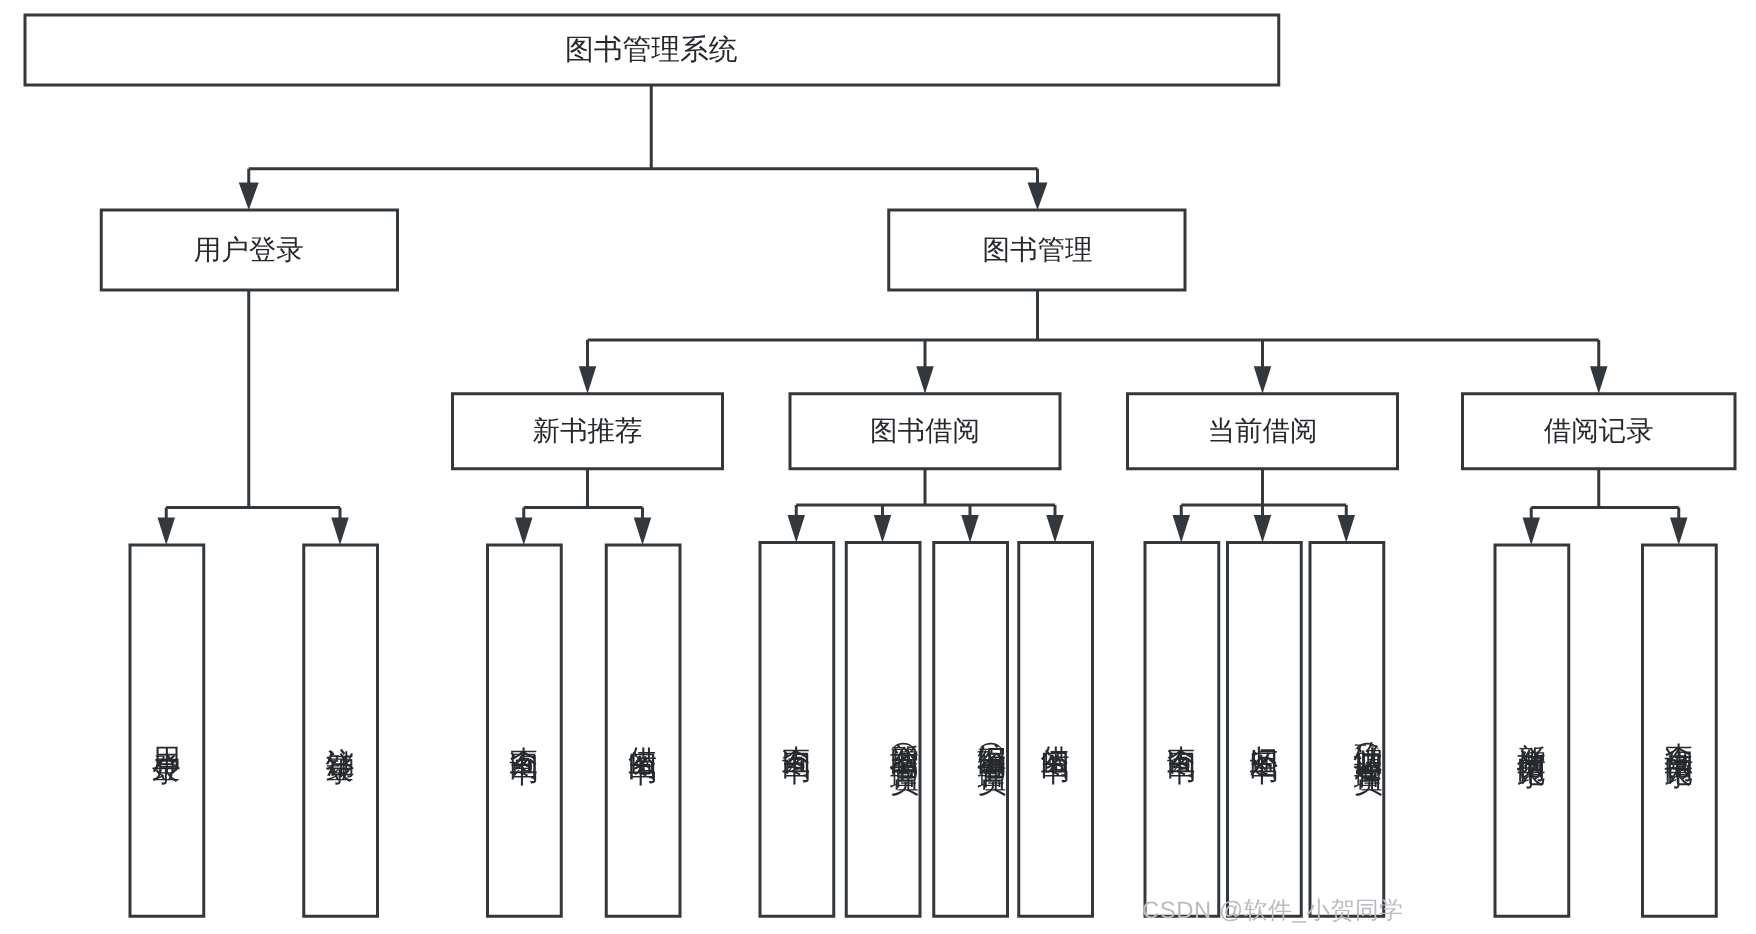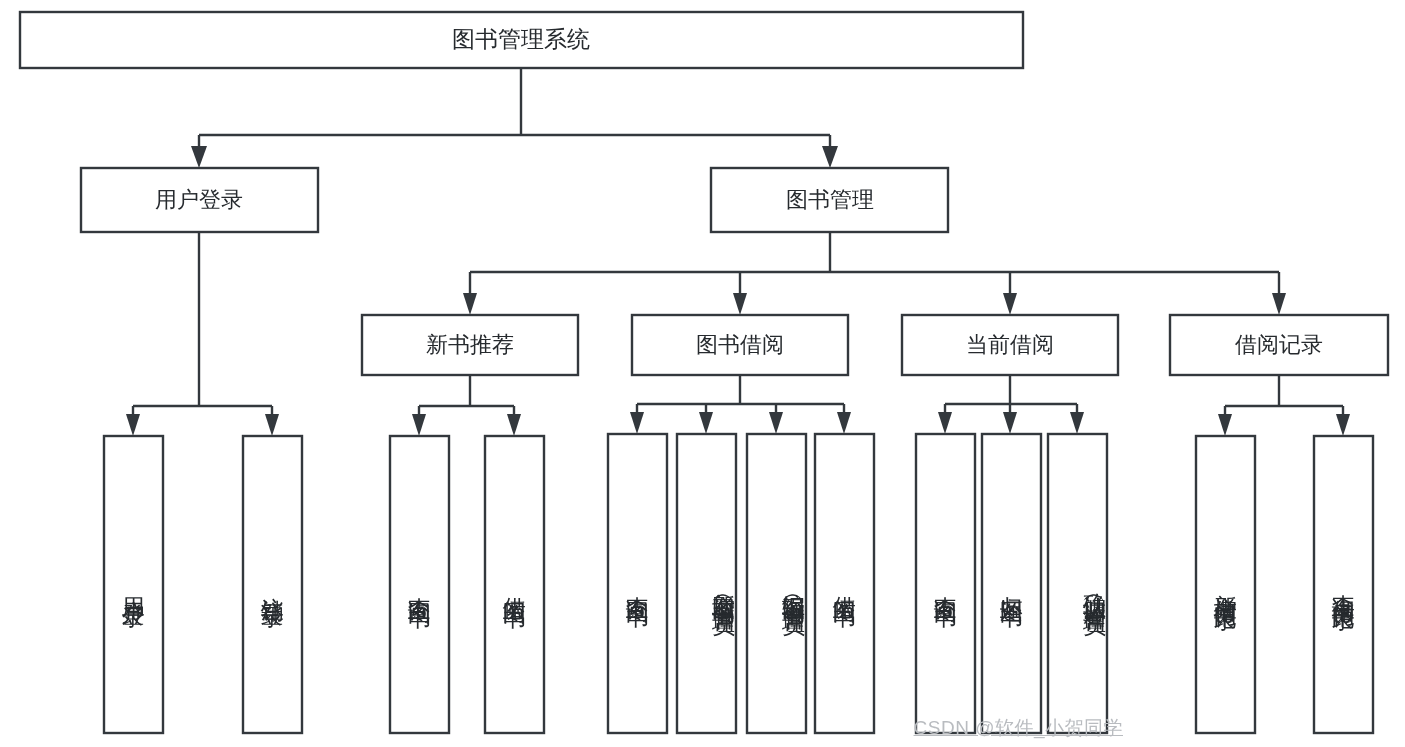--- a/index.html
+++ b/index.html
@@ -77,21 +77,20 @@
   .watermark {
     position: absolute;
     right: 10px;
     bottom: 6px;
     font-family: "Liberation Sans", "DejaVu Sans", sans-serif;
     font-size: 19px;
     color: #b9bcc0;
     letter-spacing: 0.5px;
     white-space: nowrap;
     user-select: none;
-    text-decoration: underline;
   }
 </style>
 </head>
 <body>
 
 <div id="diagram-root">
 
   <svg class="diagram-canvas" viewBox="0 0 1405 747" xmlns="http://www.w3.org/2000/svg">
 
     <g>

